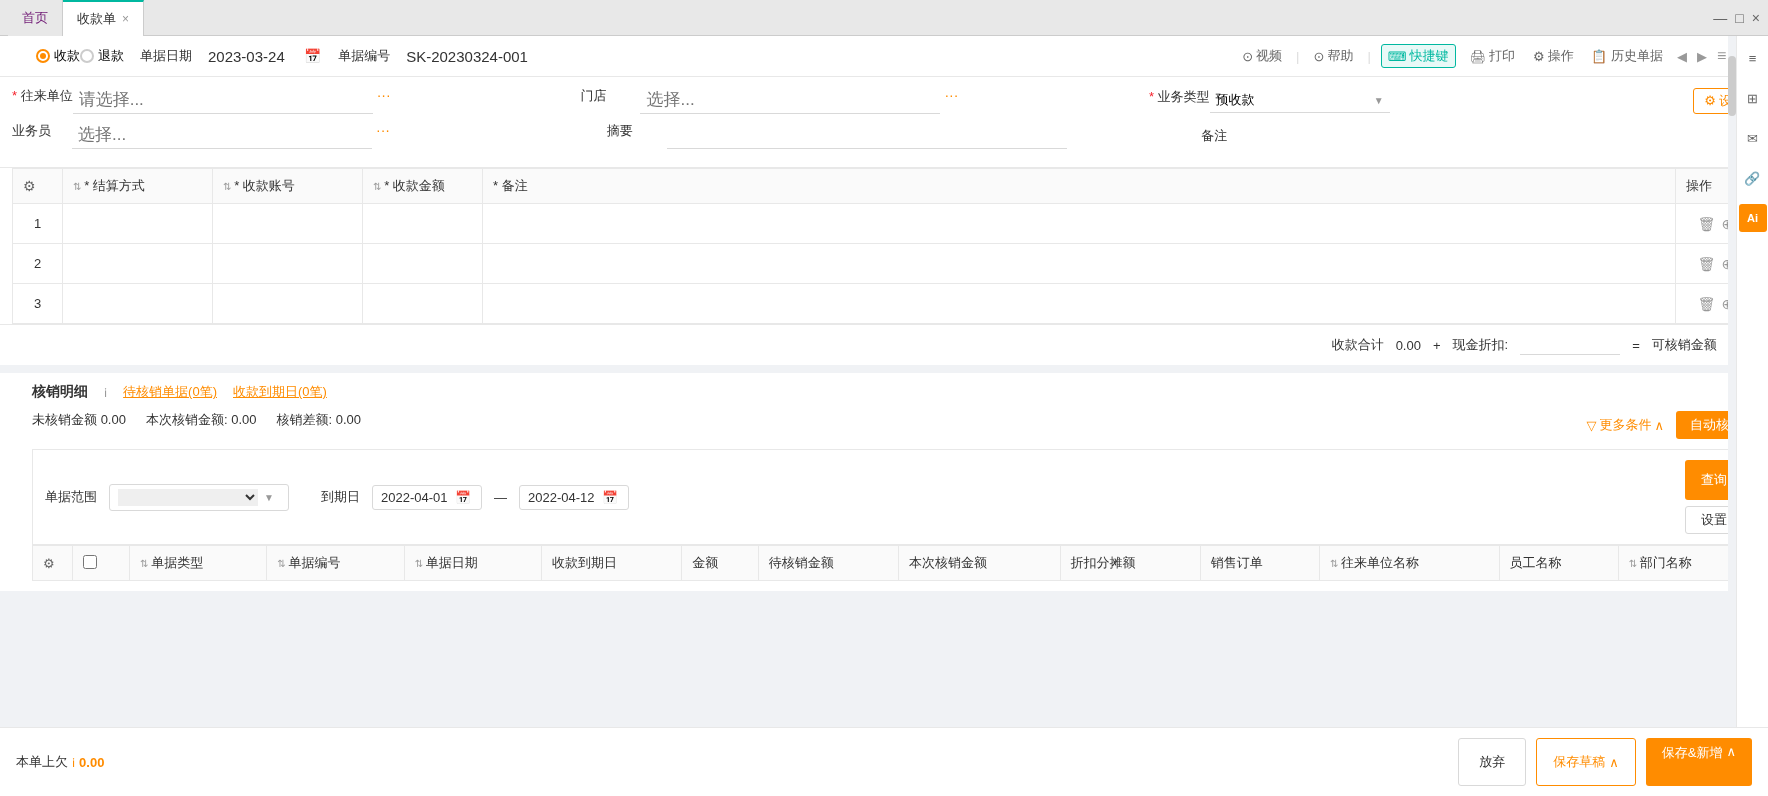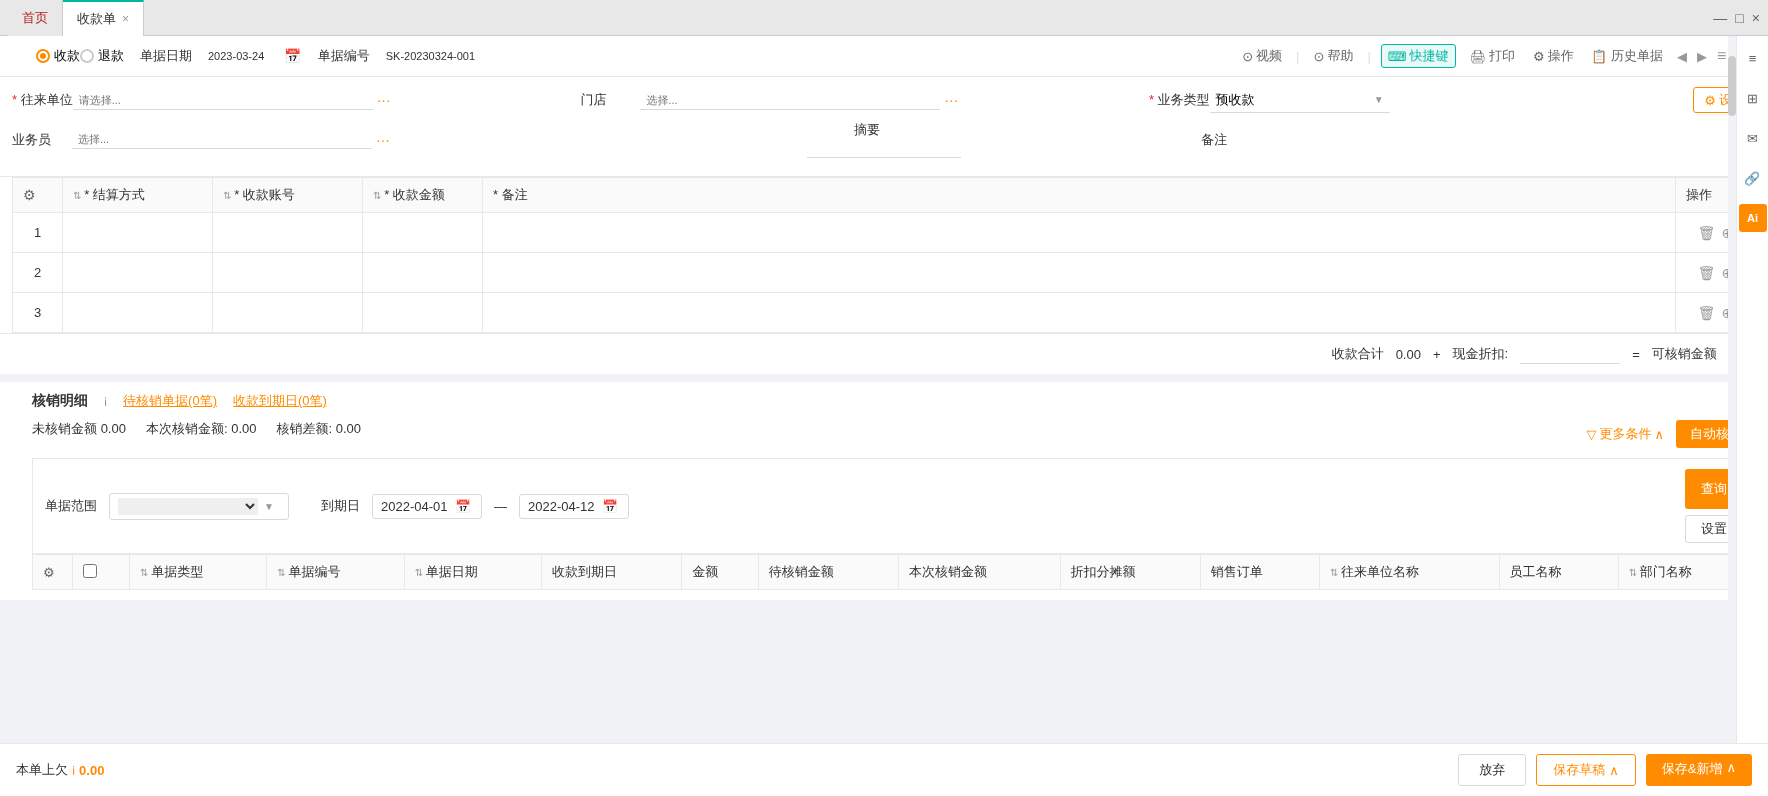--- a/index.html
+++ b/index.html
@@ -19,21 +19,21 @@
       height: 36px;
       display: flex;
       align-items: center;
       cursor: pointer;
       font-size: 13px;
       color: #333;
       border-right: 1px solid #ccc;
     }
     .tab-item.home {
       background: #e8e8e8;
-      color: #b91c1c;
+      color: #701a75;
     }
     .tab-item.active {
       background: #fff;
       color: #333;
       border-top: 2px solid #00b8a0;
     }
     .tab-close {
       margin-left: 6px;
       font-size: 12px;
       color: #999;
@@ -92,21 +92,21 @@
       border-color: #ff8c00;
     }
     .radio-dot.active::after {
       content: '';
       width: 6px;
       height: 6px;
       border-radius: 50%;
       background: #ff8c00;
     }
     .field-label { color: #333; font-size: 13px; }
-    .field-value { color: #333; font-size: 11px; font-weight: 500; }
+    .field-value { color: #333; font-size: 15px; font-weight: 500; }
     .calendar-icon { color: #ff8c00; cursor: pointer; font-size: 14px; margin-left: 4px; }
     
     .toolbar-right {
       margin-left: auto;
       display: flex;
       align-items: center;
       gap: 10px;
     }
     .toolbar-btn {
       display: flex;
@@ -127,40 +127,39 @@
       border-bottom: 1px solid #e8e8e8;
     }
     .form-row {
       display: flex;
       align-items: center;
       margin-bottom: 8px;
       gap: 0;
     }
     .form-field {
       display: flex;
-      align-items: center;
       flex: 1;
     }
     .form-field-label {
       color: #333;
       font-size: 13px;
       white-space: nowrap;
       min-width: 60px;
     }
     .required::before {
       content: '* ';
       color: #f5222d;
     }
     .form-input {
       flex: 1;
       border: none;
       border-bottom: 1px solid #d9d9d9;
       padding: 3px 6px;
       outline: none;
-      font-size: 11px;
+      font-size: 17px;
       color: #bbb;
       max-width: 260px;
     }
     .ellipsis-btn {
       color: #ff8c00;
       cursor: pointer;
       font-size: 14px;
       margin-left: 4px;
     }
     .select-field {
@@ -358,21 +357,21 @@
       gap: 12px;
       z-index: 100;
     }
     .footer-info { font-size: 13px; color: #333; display: flex; align-items: center; gap: 4px; }
     .footer-info .info-icon { color: #ff8c00; }
     .footer-actions { margin-left: auto; display: flex; gap: 10px; }
     .btn-abandon {
       border: 1px solid #d9d9d9;
       background: #fff;
       color: #333;
-      padding: 6px 20px;
+      padding: 14px 20px;
       border-radius: 3px;
       cursor: pointer;
       font-size: 13px;
     }
     .btn-save-draft {
       background: #fff;
       border: 1px solid #ff8c00;
       color: #ff8c00;
       padding: 6px 16px;
       border-radius: 3px;
@@ -590,21 +589,21 @@
       </div>
     </div>
     <div class="form-row">
 
       <div class="form-field">
         <span class="form-field-label">业务员</span>
         <input class="form-input" type="text" placeholder="选择..." style="max-width: 300px;">
         <span class="ellipsis-btn">···</span>
       </div>
 
-      <div class="form-field" style="margin-left:40px;flex-direction:column;">
+      <div class="form-field" style="margin-left:40px;">
         <span class="form-field-label">摘要</span>
         <input class="form-input" type="text" style="max-width: 400px;">
       </div>
 
       <div class="form-field" style="margin-left:40px;">
         <span class="form-field-label">备注</span>
       </div>
     </div>
   </div>
 

